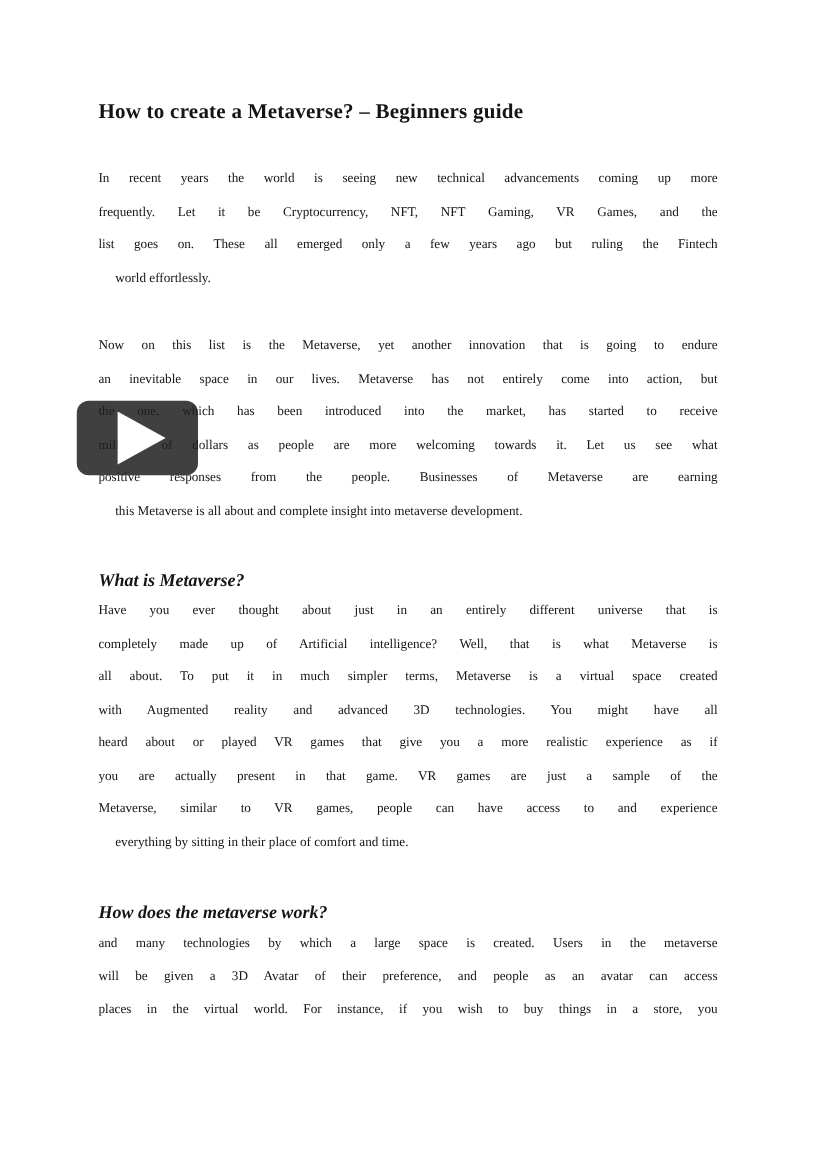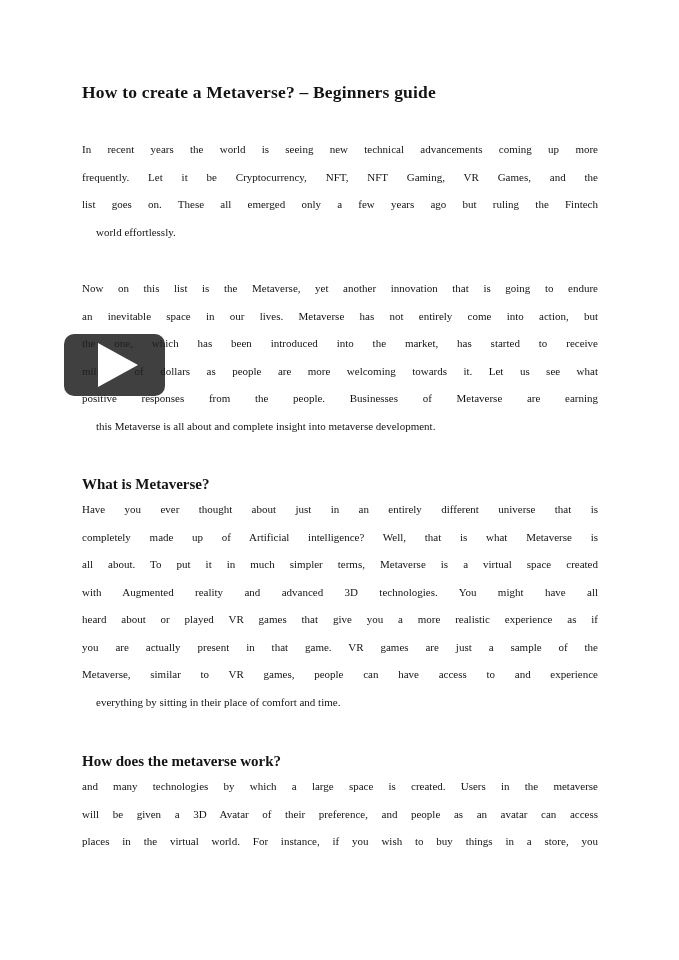--- a/index.html
+++ b/index.html
@@ -45,20 +45,21 @@
     text-align-last: left;
     margin-left: 14px;
   }
   .heading {
     position: absolute;
     left: 82px;
     margin: 0;
     font-size: 15px;
     font-weight: bold;
     white-space: nowrap;
+    font-style: italic;
   }
   .p1 { top: 136px; }
   .p2 { top: 275px; }
   .h2 { top: 476px; }
   .p3 { top: 496px; }
   .h3 { top: 753px; }
   .p4 { top: 773px; }
 
   .play-overlay {
     position: absolute;

